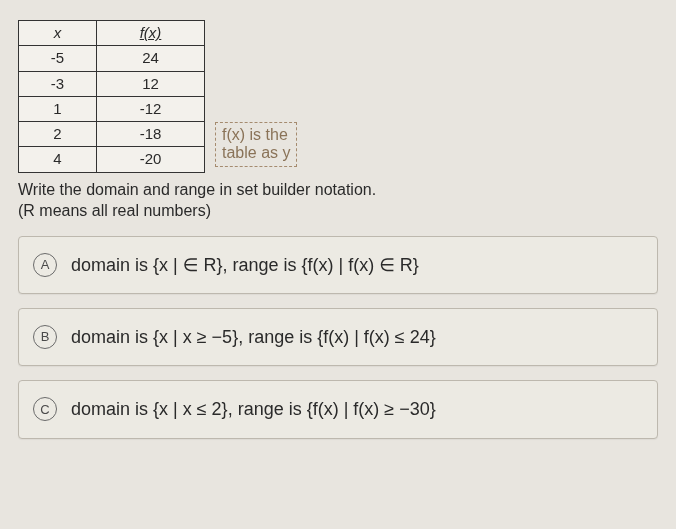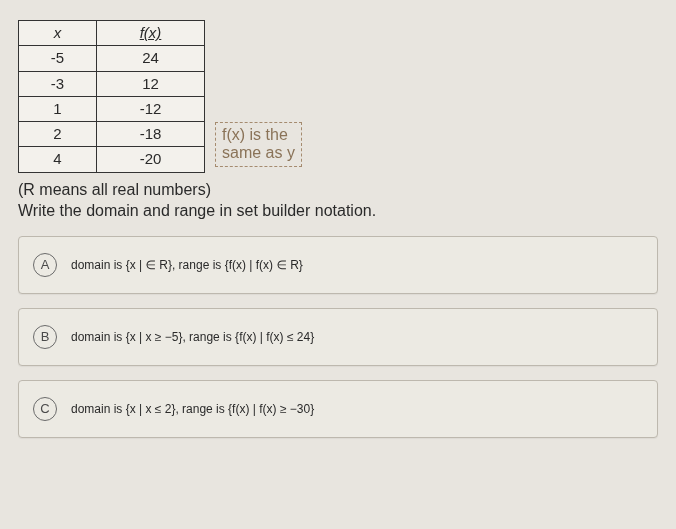--- a/index.html
+++ b/index.html
@@ -56,21 +56,21 @@
     height: 24px;
     min-width: 24px;
     border: 1.5px solid #6b6b6b;
     border-radius: 50%;
     display: flex;
     align-items: center;
     justify-content: center;
     font-size: 13px;
     color: #4a4a4a;
   }
-  .choice-text { font-size: 12px; }
+  .choice-text { font-size: 18px; }
 </style>
 </head>
 <body>
 
 <div class="question-text">
 </div>
 
 <div class="table-row-wrap">
   <table>
     <tbody>
@@ -96,27 +96,27 @@
     </tr>
     <tr>
       <td class="col-x">4</td>
       <td class="col-fx">-20</td>
     </tr>
   </tbody>
     </table>
 
   <div class="hint-box">
     <div>f(x) is the</div>
-    <div>same as y</div>
+    <div>table as y</div>
   </div>
 </div>
 
 <div class="instruction">
+  <div>Write the domain and range in set builder notation.</div>
   <div>(R means all real numbers)</div>
-  <div>Write the domain and range in set builder notation.</div>
 </div>
 
 <div class="choice">
   <div class="choice-letter">A</div>
   <div class="choice-text">domain is {x | ∈ R}, range is {f(x) | f(x) ∈ R}</div>
 </div>
 
 <div class="choice">
   <div class="choice-letter">B</div>
   <div class="choice-text">domain is {x | x ≥ −5}, range is {f(x) | f(x) ≤ 24}</div>

